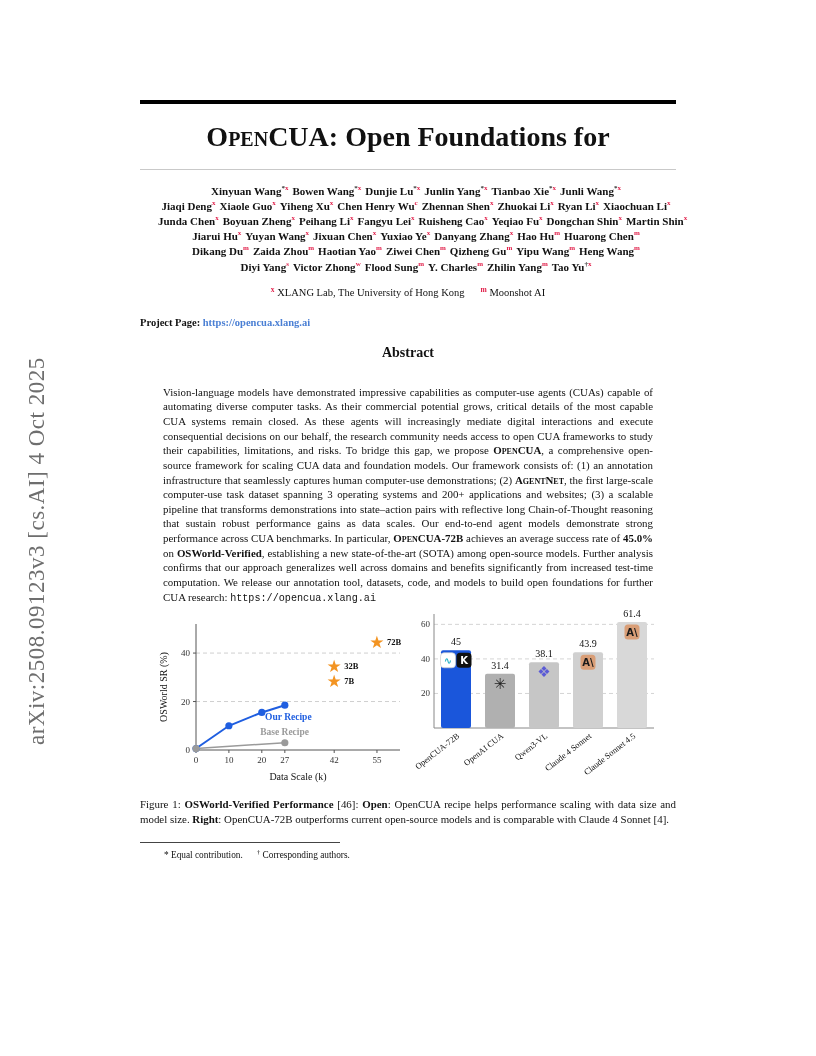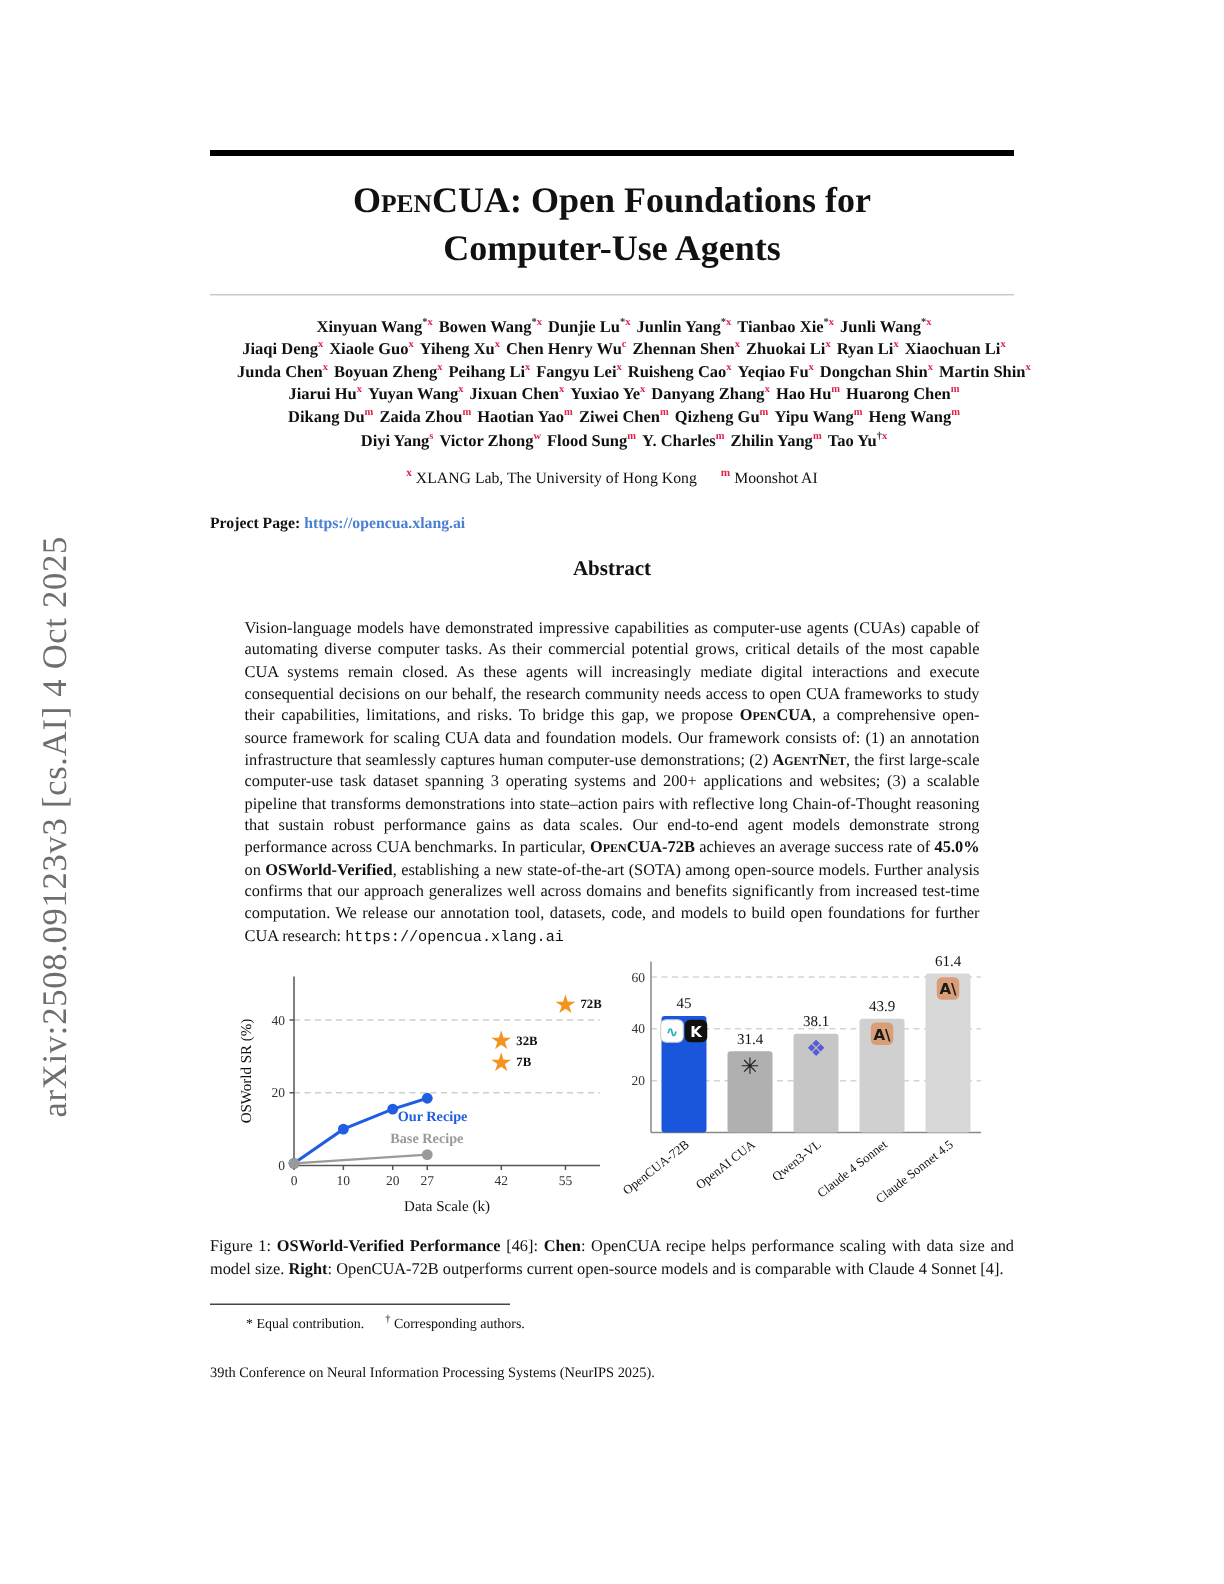--- a/index.html
+++ b/index.html
@@ -5,21 +5,21 @@
   * { margin:0; padding:0; box-sizing:border-box; }
   body { background:#e9e9e9; font-family:"Liberation Serif", serif; }
   .page { position:relative; width:816px; height:1056px; background:#ffffff; margin:0 auto; overflow:hidden; color:#111; }
 
   .arxiv-side { position:absolute; left:24px; top:745px; transform-origin:0 0; transform:rotate(-90deg);
     white-space:nowrap; color:#6e6e6e; font-size:23px; letter-spacing:0.5px; }
 
   .content { position:absolute; left:140px; top:100px; width:536px; }
 
   .top-rule { height:4px; background:#000; margin-bottom:14px; }
-  .title { text-align:center; font-weight:bold; font-size:24px; line-height:1.35; }
+  .title { text-align:center; font-weight:bold; font-size:28px; line-height:1.35; }
   .sc { font-variant:small-caps; }
   .b { font-weight:bold; }
   .mono { font-family:"Liberation Mono", monospace; font-size:0.93em; }
   .thin-rule { height:1px; background:#c9c9c9; margin:13px 0 14px 0; }
 
   .authors { text-align:center; font-weight:bold; font-size:11px; line-height:1.38;margin-left:16px; }
   .author { margin:0 2px; white-space:nowrap; }
   sup { font-size:7px; line-height:0; }
   .sup-red { color:#e11d48; }
   .sup-black { color:#333; }
@@ -62,21 +62,20 @@
 <div class="page">
 
   <div class="arxiv-side">arXiv:2508.09123v3  [cs.AI]  4 Oct 2025</div>
 
   <div class="content">
 
     <div class="top-rule"></div>
 
     <div class="title">
       <div><span>O</span><span class="sc">pen</span><span>CUA: Open Foundations for</span></div>
-      <div>Computer-Use Agents</div>
     </div>
 
     <div class="thin-rule"></div>
 
     <div class="authors">
         <div><span class="author">Xinyuan Wang<sup><span class="sup-black">*</span><span class="sup-red">x</span></sup></span><span class="author">Bowen Wang<sup><span class="sup-black">*</span><span class="sup-red">x</span></sup></span><span class="author">Dunjie Lu<sup><span class="sup-black">*</span><span class="sup-red">x</span></sup></span><span class="author">Junlin Yang<sup><span class="sup-black">*</span><span class="sup-red">x</span></sup></span><span class="author">Tianbao Xie<sup><span class="sup-black">*</span><span class="sup-red">x</span></sup></span><span class="author">Junli Wang<sup><span class="sup-black">*</span><span class="sup-red">x</span></sup></span></div>
         <div><span class="author">Jiaqi Deng<sup><span class="sup-red">x</span></sup></span><span class="author">Xiaole Guo<sup><span class="sup-red">x</span></sup></span><span class="author">Yiheng Xu<sup><span class="sup-red">x</span></sup></span><span class="author">Chen Henry Wu<sup><span class="sup-red">c</span></sup></span><span class="author">Zhennan Shen<sup><span class="sup-red">x</span></sup></span><span class="author">Zhuokai Li<sup><span class="sup-red">x</span></sup></span><span class="author">Ryan Li<sup><span class="sup-red">x</span></sup></span><span class="author">Xiaochuan Li<sup><span class="sup-red">x</span></sup></span></div>
         <div><span class="author">Junda Chen<sup><span class="sup-red">x</span></sup></span><span class="author">Boyuan Zheng<sup><span class="sup-red">x</span></sup></span><span class="author">Peihang Li<sup><span class="sup-red">x</span></sup></span><span class="author">Fangyu Lei<sup><span class="sup-red">x</span></sup></span><span class="author">Ruisheng Cao<sup><span class="sup-red">x</span></sup></span><span class="author">Yeqiao Fu<sup><span class="sup-red">x</span></sup></span><span class="author">Dongchan Shin<sup><span class="sup-red">x</span></sup></span><span class="author">Martin Shin<sup><span class="sup-red">x</span></sup></span></div>
         <div><span class="author">Jiarui Hu<sup><span class="sup-red">x</span></sup></span><span class="author">Yuyan Wang<sup><span class="sup-red">x</span></sup></span><span class="author">Jixuan Chen<sup><span class="sup-red">x</span></sup></span><span class="author">Yuxiao Ye<sup><span class="sup-red">x</span></sup></span><span class="author">Danyang Zhang<sup><span class="sup-red">x</span></sup></span><span class="author">Hao Hu<sup><span class="sup-red">m</span></sup></span><span class="author">Huarong Chen<sup><span class="sup-red">m</span></sup></span></div>
         <div><span class="author">Dikang Du<sup><span class="sup-red">m</span></sup></span><span class="author">Zaida Zhou<sup><span class="sup-red">m</span></sup></span><span class="author">Haotian Yao<sup><span class="sup-red">m</span></sup></span><span class="author">Ziwei Chen<sup><span class="sup-red">m</span></sup></span><span class="author">Qizheng Gu<sup><span class="sup-red">m</span></sup></span><span class="author">Yipu Wang<sup><span class="sup-red">m</span></sup></span><span class="author">Heng Wang<sup><span class="sup-red">m</span></sup></span></div>
@@ -182,23 +181,22 @@
             <text x="224" y="10.945454545454552" text-anchor="middle" class="vlabel">61.4</text>
             <g>
               <rect x="216.5" y="18.445454545454552" width="15" height="15" rx="3.5" fill="#d99e77"></rect>
               <text x="224" y="29.945454545454552" text-anchor="middle" fill="#1a1a1a" class="icon-glyph">A\</text>
             </g>
             <text x="228" y="131" text-anchor="end" class="catlabel" transform="rotate(-38 228 131)">Claude Sonnet 4.5</text>
           </svg>
         </div>
     </div>
 
-    <div class="caption"><span>Figure 1: </span><span class="b">OSWorld-Verified Performance</span><span> [46]: </span><span class="b">Chen</span><span>: OpenCUA recipe helps performance scaling with data size and model size. </span><span class="b">Right</span><span>: OpenCUA-72B outperforms current open-source models and is comparable with Claude 4 Sonnet [4].</span></div>
+    <div class="caption"><span>Figure 1: </span><span class="b">OSWorld-Verified Performance</span><span> [46]: </span><span class="b">Open</span><span>: OpenCUA recipe helps performance scaling with data size and model size. </span><span class="b">Right</span><span>: OpenCUA-72B outperforms current open-source models and is comparable with Claude 4 Sonnet [4].</span></div>
 
     <div class="footnote-rule"></div>
     <div class="footnotes">
       <span>* Equal contribution.</span><span class="dagger">†</span><span> Corresponding authors.</span>
     </div>
 
-    <div class="footer-line">39th Conference on Neural Information Processing Systems (NeurIPS 2025).</div>
 
   </div>
 </div>
 
 </body></html>

